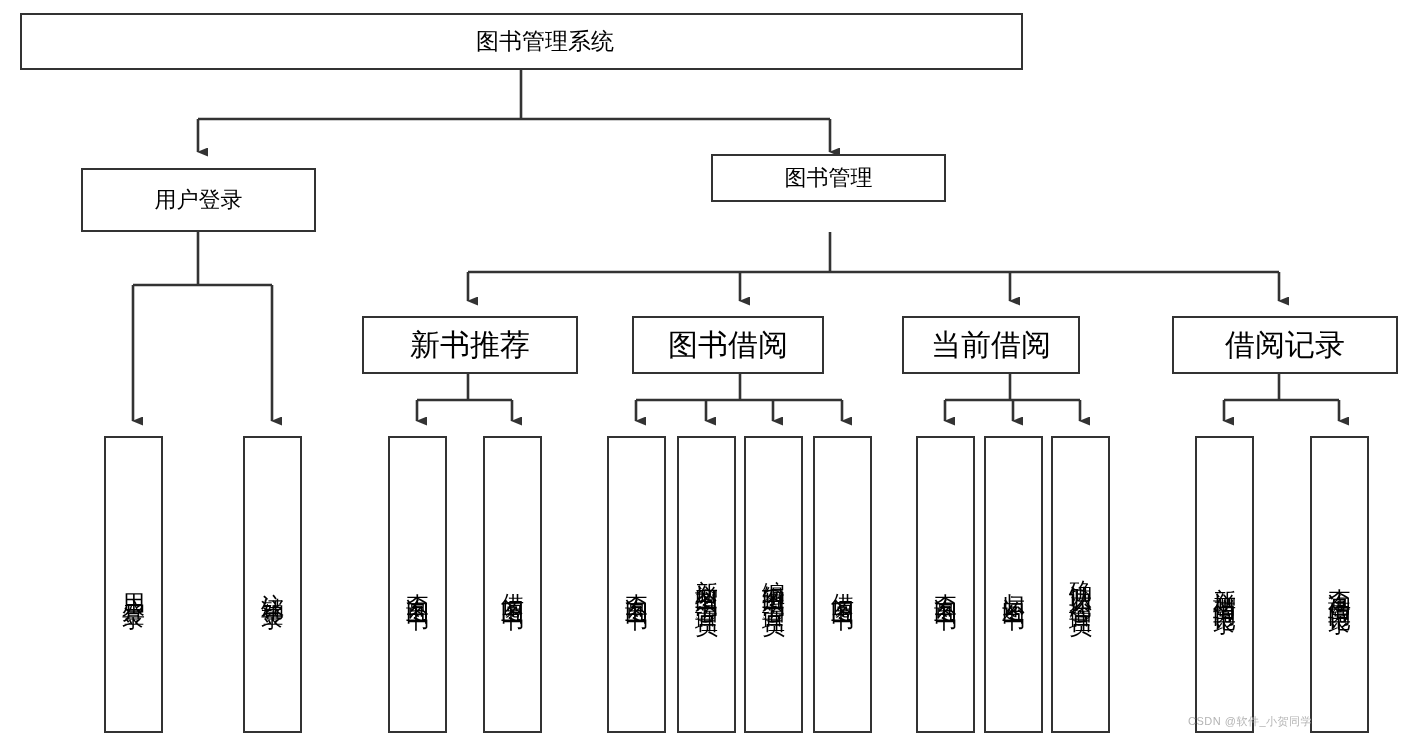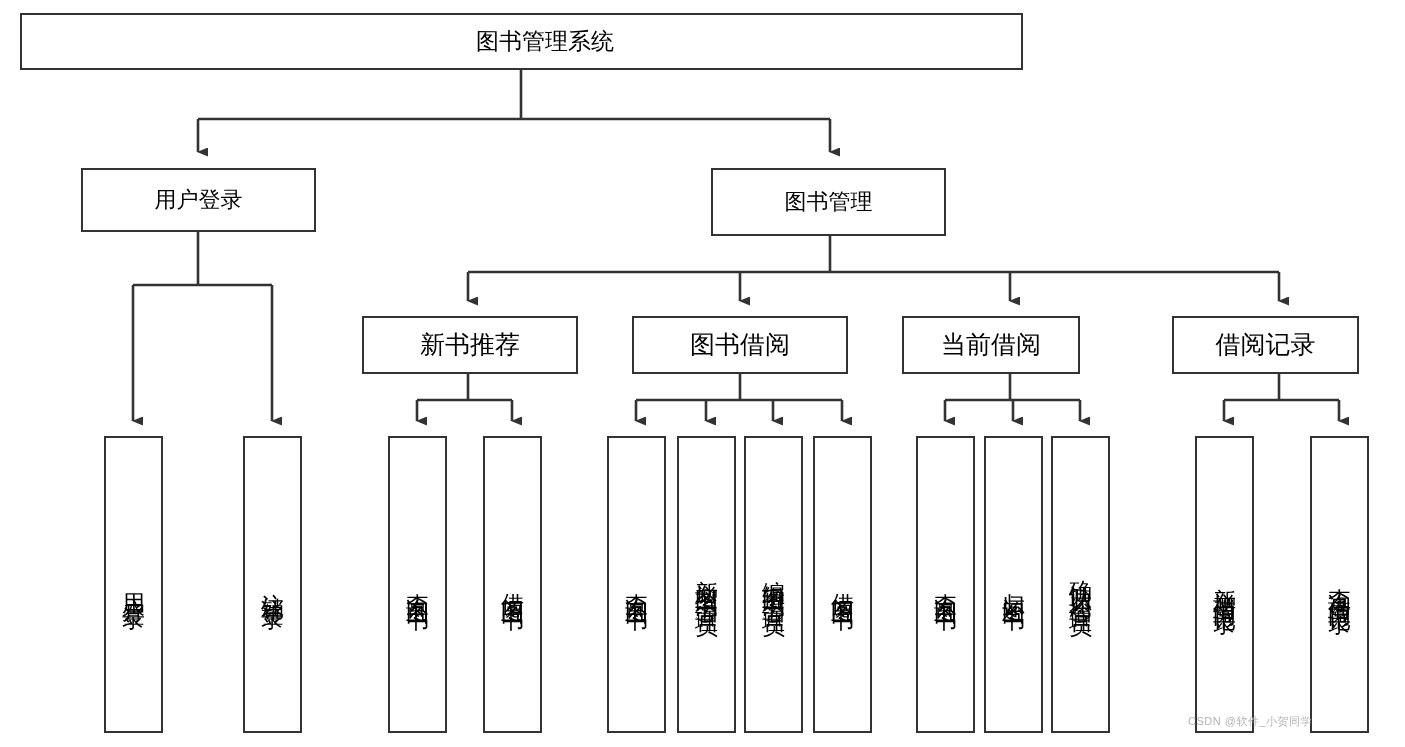--- a/index.html
+++ b/index.html
@@ -37,21 +37,21 @@
     color: #000000;
     text-align: center;
     line-height: 1.18;
   }
   .node .label {
     display: block;
   }
   
   .node.h-root   { font-size: 23px; padding-left: 47px; }
   .node.h-lvl2   { font-size: 22px; }
-  .node.h-lvl3   { font-size: 25px; }
+  .node.h-lvl3   { font-size: 30px; }
   
   .node.v-leaf {
     writing-mode: vertical-rl;
     text-orientation: upright;
     font-size: 23px;
     letter-spacing: 5px;
     padding-top: 8px;
     padding-bottom: 8px;
   }
   .node.v-leaf .label {
@@ -123,34 +123,34 @@
     </g>
   </svg>
 
   <div class="node h-root" style="left:20px; top:13px; width:1003px; height:57px;">
     <span class="label">图书管理系统</span>
   </div>
 
   <div class="node h-lvl2" style="left:81px; top:168px; width:235px; height:64px;">
     <span class="label">用户登录</span>
   </div>
-  <div class="node h-lvl2" style="left:711px; top:168px; width:235px; height:68px;">
+  <div class="node h-lvl2" style="left:711px; top:154px; width:235px; height:48px;">
     <span class="label">图书管理</span>
   </div>
 
   <div class="node h-lvl3" style="left:362px; top:316px; width:216px; height:58px;">
     <span class="label">新书推荐</span>
   </div>
-  <div class="node h-lvl3" style="left:632px; top:316px; width:216px; height:58px;">
+  <div class="node h-lvl3" style="left:632px; top:316px; width:192px; height:58px;">
     <span class="label">图书借阅</span>
   </div>
   <div class="node h-lvl3" style="left:902px; top:316px; width:178px; height:58px;">
     <span class="label">当前借阅</span>
   </div>
-  <div class="node h-lvl3" style="left:1172px; top:316px; width:187px; height:58px;">
+  <div class="node h-lvl3" style="left:1172px; top:316px; width:226px; height:58px;">
     <span class="label">借阅记录</span>
   </div>
 
   <div class="node v-leaf" style="left:104px; top:436px; width:59px; height:297px;">
     <span class="label">用户登录</span>
   </div>
   <div class="node v-leaf" style="left:243px; top:436px; width:59px; height:297px;">
     <span class="label">注销登录</span>
   </div>
 

